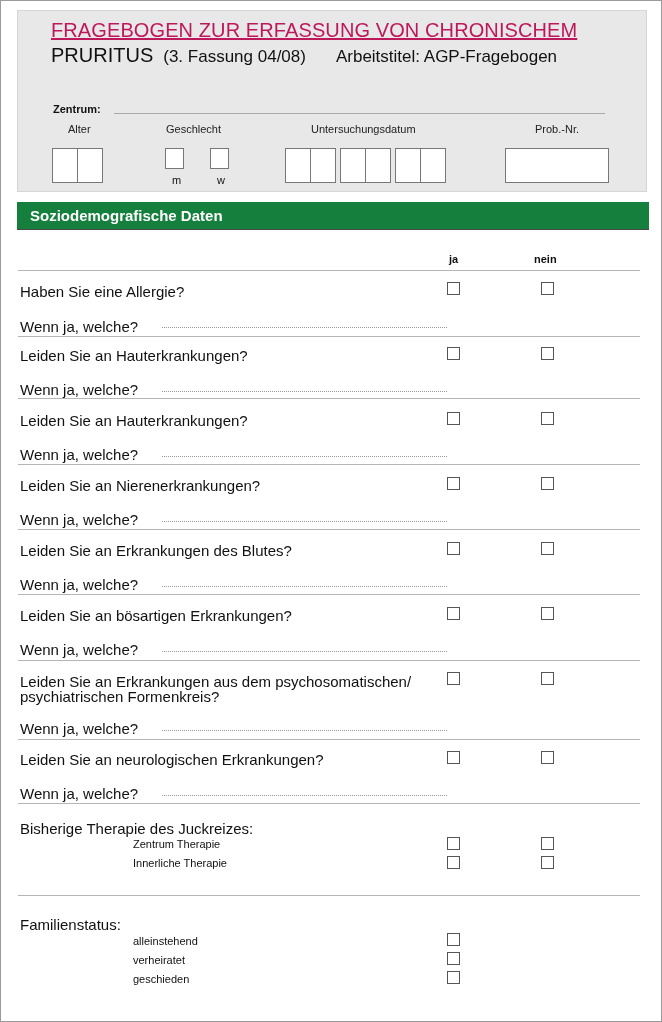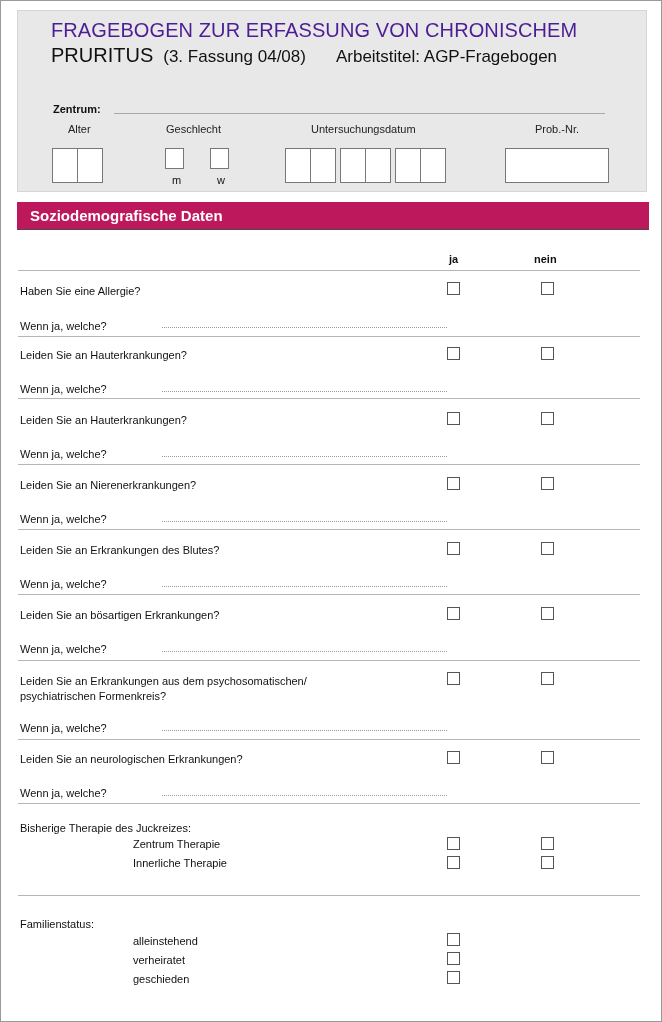--- a/index.html
+++ b/index.html
@@ -1,35 +1,35 @@
 <!DOCTYPE html>
 <html><head>
 <meta charset="utf-8">
 <style>
   html, body { margin:0; padding:0; }
   body { width:662px; height:1022px; background:#fff; font-family:"Liberation Sans", sans-serif; color:#111; position:relative; overflow:hidden; }
   .page-border { position:absolute; left:0; top:0; width:660px; height:1020px; border:1px solid #9a9a9a; }
   .header-box { position:absolute; left:17px; top:10px; width:630px; height:182px; background:#e8e8e8; border:1px solid #d6d6d6; box-sizing:border-box; }
-  .title1 { position:absolute; left:51px; top:19px; font-size:20px; letter-spacing:0.1px; color:#4c1d95; white-space:nowrap; }
+  .title1 { position:absolute; left:51px; top:19px; font-size:20px; letter-spacing:0.1px; color:#be185d; white-space:nowrap;text-decoration:underline; }
   .title2 { position:absolute; left:51px; top:44px; font-size:20px; color:#111; white-space:nowrap; }
   .title2 .small { font-size:17px; margin-left:10px;margin-top:38px; }
   .title2 .work { font-size:17px; margin-left:30px;margin-top:25px; }
   .zentrum-label { position:absolute; left:53px; top:103px; font-size:11px; font-weight:bold; }
   .zentrum-line { position:absolute; left:114px; top:113px; width:491px; height:1px; background:#aaa; }
   .field-label { position:absolute; top:123px; font-size:11px; color:#222; white-space:nowrap; }
   .boxgroup { position:absolute; top:148px; height:35px; display:flex; }
   .cell { width:24px; height:35px; background:#fff; border:1px solid #777; box-sizing:border-box; margin-right:-1px; }
   .smallbox { position:absolute; top:148px; width:19px; height:21px; background:#fff; border:1px solid #777; box-sizing:border-box; }
   .sex-label { position:absolute; top:174px; font-size:11px; }
   .probbox { position:absolute; left:505px; top:148px; width:104px; height:35px; background:#fff; border:1px solid #777; box-sizing:border-box; }
-  .section-bar { position:absolute; left:17px; top:202px; width:632px; height:28px; background:#be185d; border-bottom:1px solid #4a4a4a; box-sizing:border-box; }
+  .section-bar { position:absolute; left:17px; top:202px; width:632px; height:28px; background:#15803d; border-bottom:1px solid #4a4a4a; box-sizing:border-box; }
   .section-bar span { position:absolute; left:13px; top:5px; color:#fff; font-weight:bold; font-size:15px; }
   .colhead { position:absolute; top:253px; font-size:11px; font-weight:bold; }
   .hline { position:absolute; left:18px; width:622px; height:1px; background:#b5b5b5; }
-  .q { position:absolute; left:20px; font-size:11px; color:#111; line-height:15px; white-space:nowrap; }
+  .q { position:absolute; left:20px; font-size:15px; color:#111; line-height:15px; white-space:nowrap; }
   .cb { position:absolute; width:13px; height:13px; border:1px solid #555; box-sizing:border-box; background:#fff; }
   .dots { position:absolute; left:162px; width:285px; height:0; border-bottom:1px dotted #999; }
   .sub { position:absolute; left:133px; font-size:11px; color:#111; white-space:nowrap; }
 </style>
 </head>
 <body>
 
 <div class="page-border"></div>
 
 <div class="header-box"></div>

